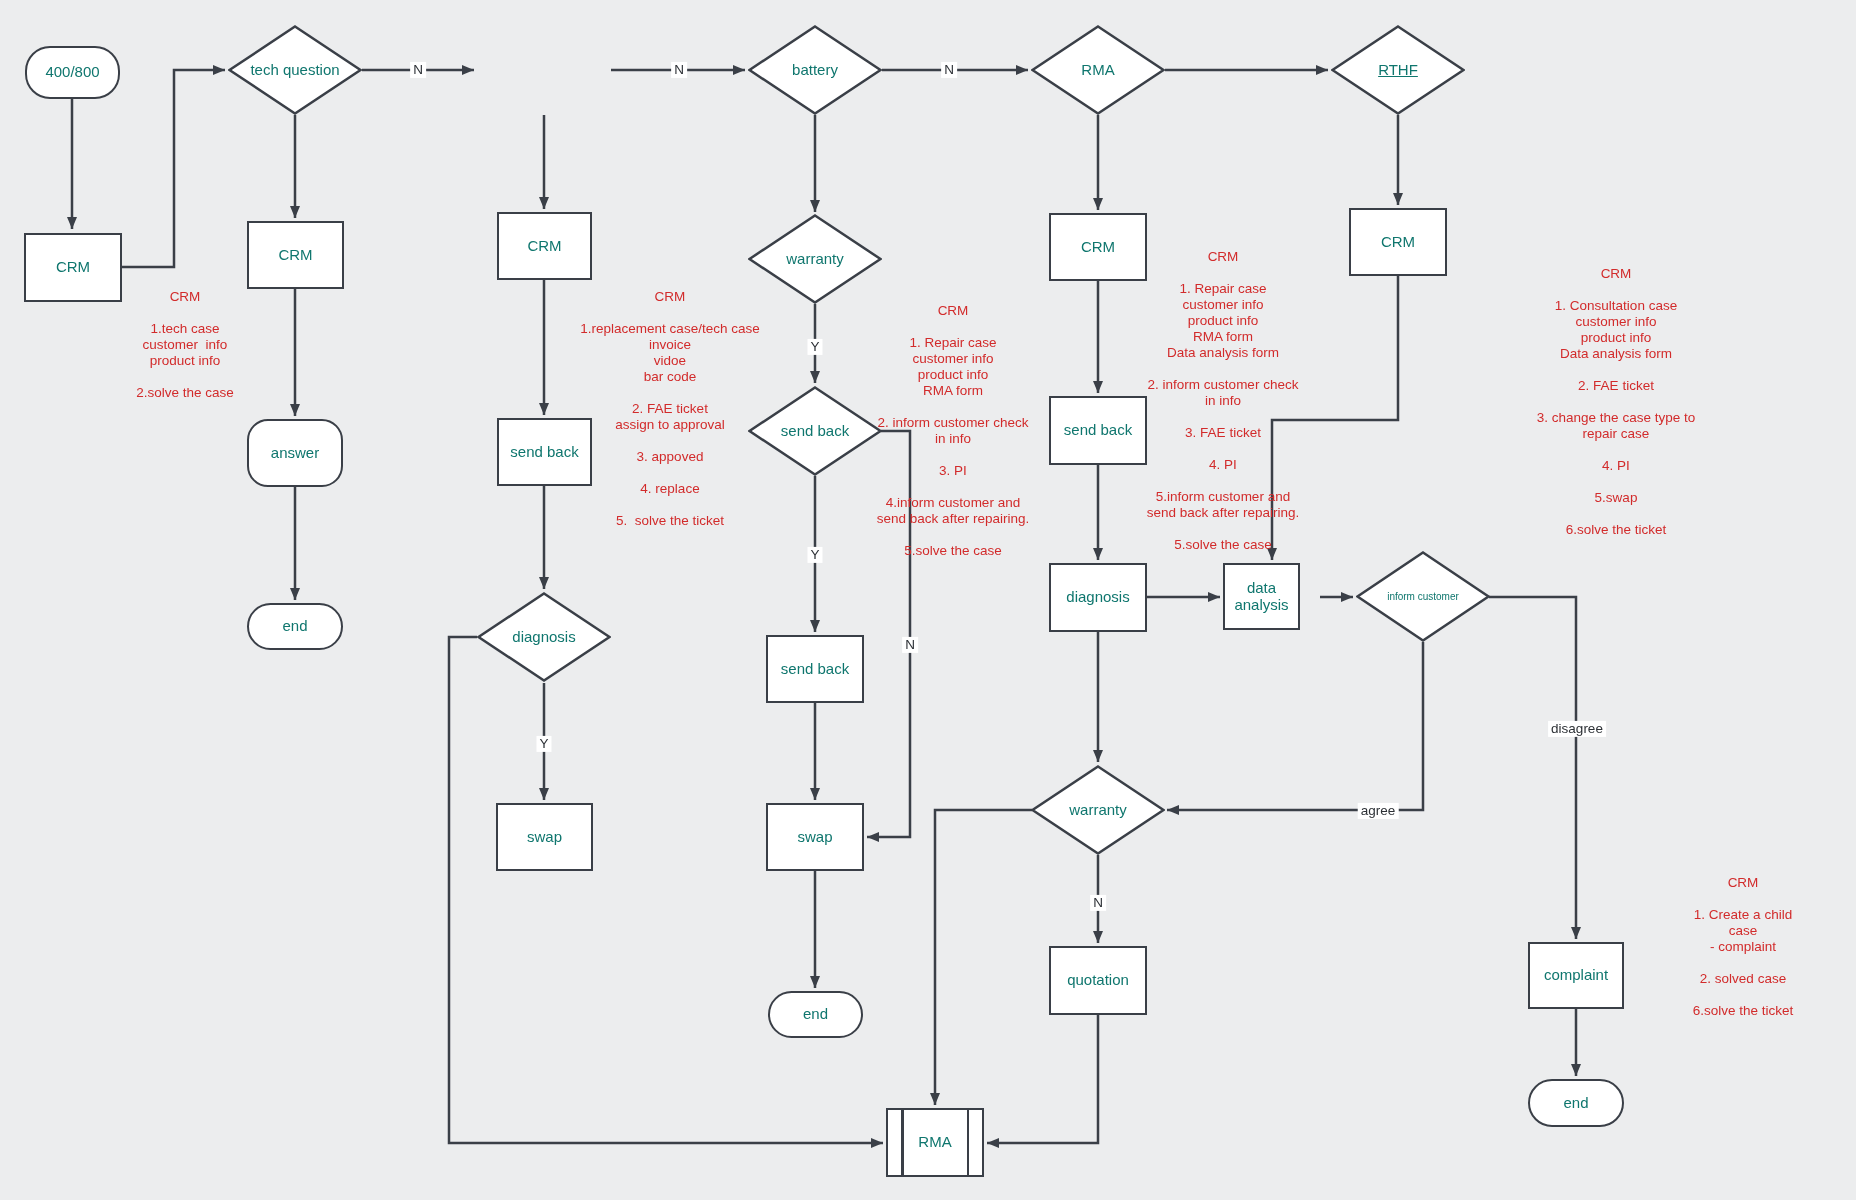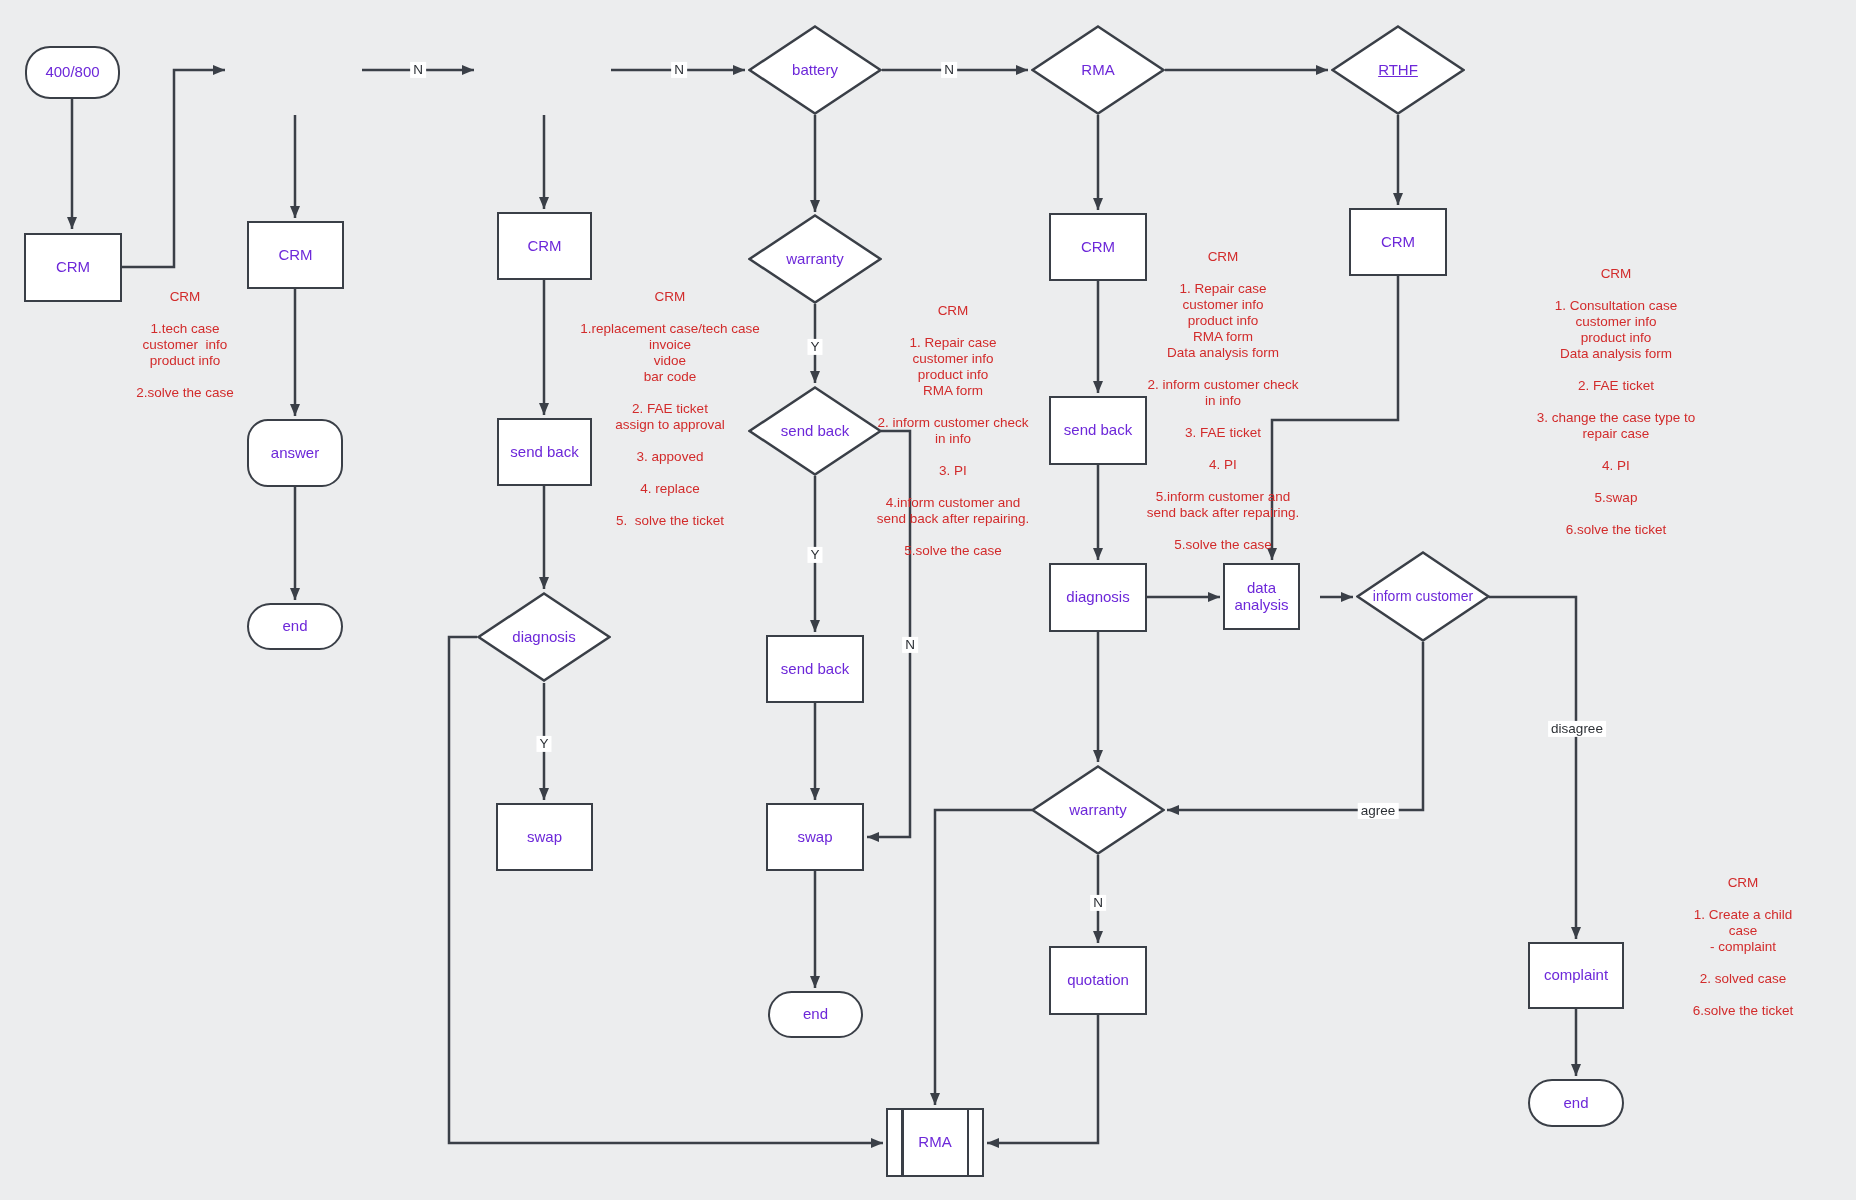--- a/index.html
+++ b/index.html
@@ -1,20 +1,20 @@
 <!DOCTYPE html>
 <html><head>
 <meta charset="utf-8">
 <style>
   html,body{margin:0;padding:0;}
   body{font-family:"Liberation Sans", sans-serif; background:#e4e5e6;}
   #canvas{position:relative;width:1856px;height:1200px;background:#ecedee;overflow:hidden;}
   svg.edges{position:absolute;left:0;top:0;z-index:1;}
   .node{position:absolute;box-sizing:border-box;display:flex;align-items:center;justify-content:center;
-        background:#ffffff;border:2.5px solid #3a3f47;color:#6d28d9;font-size:15px;z-index:2;
+        background:#ffffff;border:2.5px solid #3a3f47;color:#0f766e;font-size:15px;z-index:2;
         text-align:center;line-height:1.1;}
   .pill{border-radius:25px;}
   .diamond{background:transparent;border:none;padding:0;}
   .diamond svg{position:absolute;left:0;top:0;width:100%;height:100%;}
   .diamond .lbl{position:relative;z-index:2;}
   .predef .vbar{position:absolute;top:0;bottom:0;width:2.5px;background:#3a3f47;}
   .predef .vbar.l{left:13px;} .predef .vbar.r{right:13px;}
   .edge-label{position:absolute;transform:translate(-50%,-50%);background:#ffffff;color:#2d3136;
         font-size:13.5px;padding:0 3px;z-index:3;line-height:1.2;}
   .annotation{position:absolute;transform:translateX(-50%);color:#d22b2b;font-size:13.5px;
@@ -67,20 +67,26 @@
       <polyline points="1098,1015 1098,1143 987,1143" marker-end="url(#arrow)"></polyline>
       <polyline points="1098,632 1098,762" marker-end="url(#arrow)"></polyline>
     </g>
   </svg>
 
   <div class="node pill" style="left:25px;top:46px;width:95px;height:53px;">400/800</div>
   <div class="node pill" style="left:247px;top:603px;width:96px;height:47px;border-radius:24px;">end</div>
   <div class="node pill" style="left:768px;top:991px;width:95px;height:47px;border-radius:24px;">end</div>
   <div class="node pill" style="left:1528px;top:1079px;width:96px;height:48px;border-radius:24px;">end</div>
 
+  <div class="node diamond" style="left:228px;top:25px;width:134px;height:90px;">
+    <svg viewBox="0 0 134 90" preserveAspectRatio="none">
+        <polygon points="67,1.5 132.5,45 67,88.5 1.5,45" fill="#ffffff" stroke="#3a3f47" stroke-width="2.5"></polygon>
+      </svg>
+    <span class="lbl">tech question</span>
+  </div>
   <div class="node diamond" style="left:748px;top:25px;width:134px;height:90px;">
     <svg viewBox="0 0 134 90" preserveAspectRatio="none">
         <polygon points="67,1.5 132.5,45 67,88.5 1.5,45" fill="#ffffff" stroke="#3a3f47" stroke-width="2.5"></polygon>
       </svg>
     <span class="lbl">battery</span>
   </div>
   <div class="node diamond" style="left:1031px;top:25px;width:134px;height:90px;">
     <svg viewBox="0 0 134 90" preserveAspectRatio="none">
         <polygon points="67,1.5 132.5,45 67,88.5 1.5,45" fill="#ffffff" stroke="#3a3f47" stroke-width="2.5"></polygon>
       </svg>
@@ -107,21 +113,21 @@
   <div class="node diamond" style="left:748px;top:386px;width:134px;height:90px;">
     <svg viewBox="0 0 134 90" preserveAspectRatio="none">
         <polygon points="67,1.5 132.5,45 67,88.5 1.5,45" fill="#ffffff" stroke="#3a3f47" stroke-width="2.5"></polygon>
       </svg>
     <span class="lbl">send back</span>
   </div>
   <div class="node diamond" style="left:1356px;top:551px;width:134px;height:91px;">
     <svg viewBox="0 0 134 91" preserveAspectRatio="none">
         <polygon points="67,1.5 132.5,45.5 67,89.5 1.5,45.5" fill="#ffffff" stroke="#3a3f47" stroke-width="2.5"></polygon>
       </svg>
-    <span class="lbl" style="font-size:14px;">inform customer</span>
+    <span class="lbl" style="font-size:10px;">inform customer</span>
   </div>
   <div class="node diamond" style="left:1031px;top:765px;width:134px;height:90px;">
     <svg viewBox="0 0 134 90" preserveAspectRatio="none">
         <polygon points="67,1.5 132.5,45 67,88.5 1.5,45" fill="#ffffff" stroke="#3a3f47" stroke-width="2.5"></polygon>
       </svg>
     <span class="lbl">warranty</span>
   </div>
 
   <div class="node rect" style="left:24px;top:233px;width:98px;height:69px;">CRM</div>
   <div class="node rect" style="left:247px;top:221px;width:97px;height:68px;">CRM</div>

